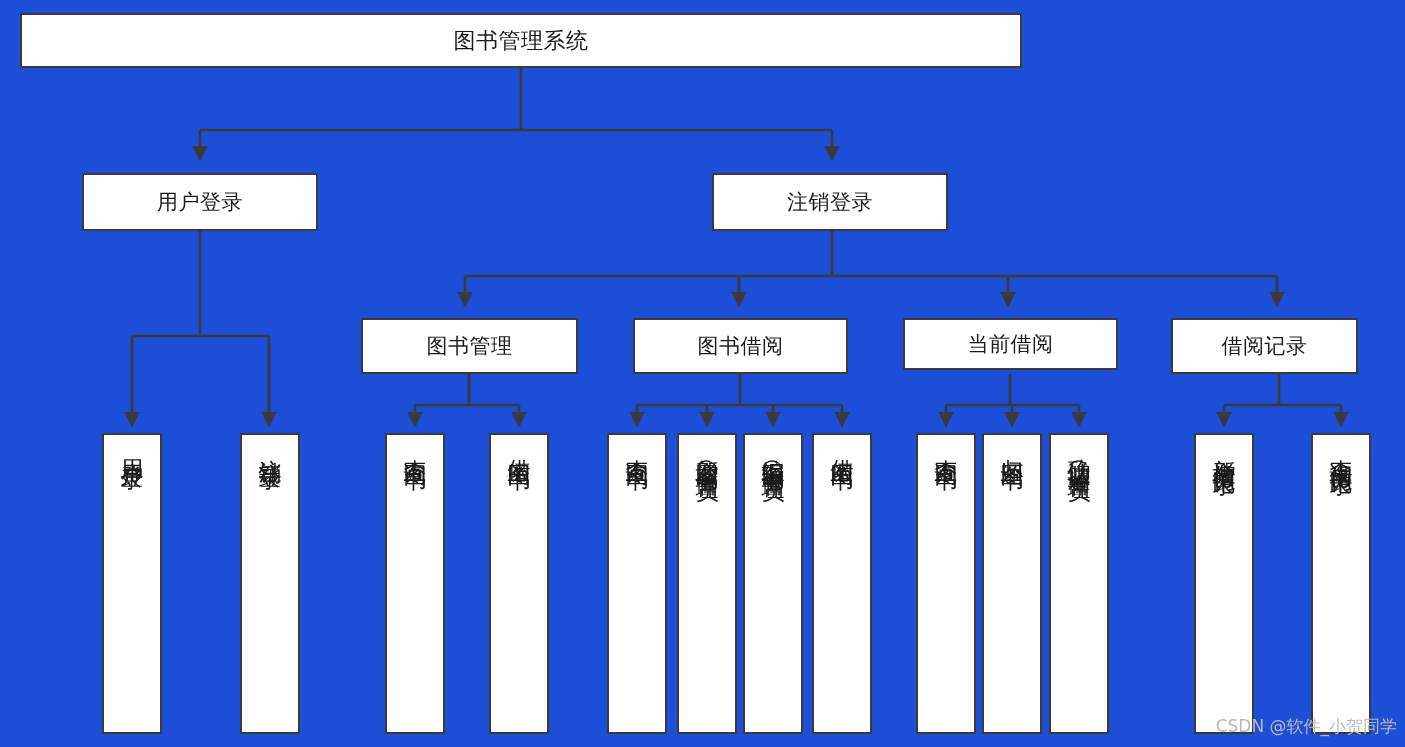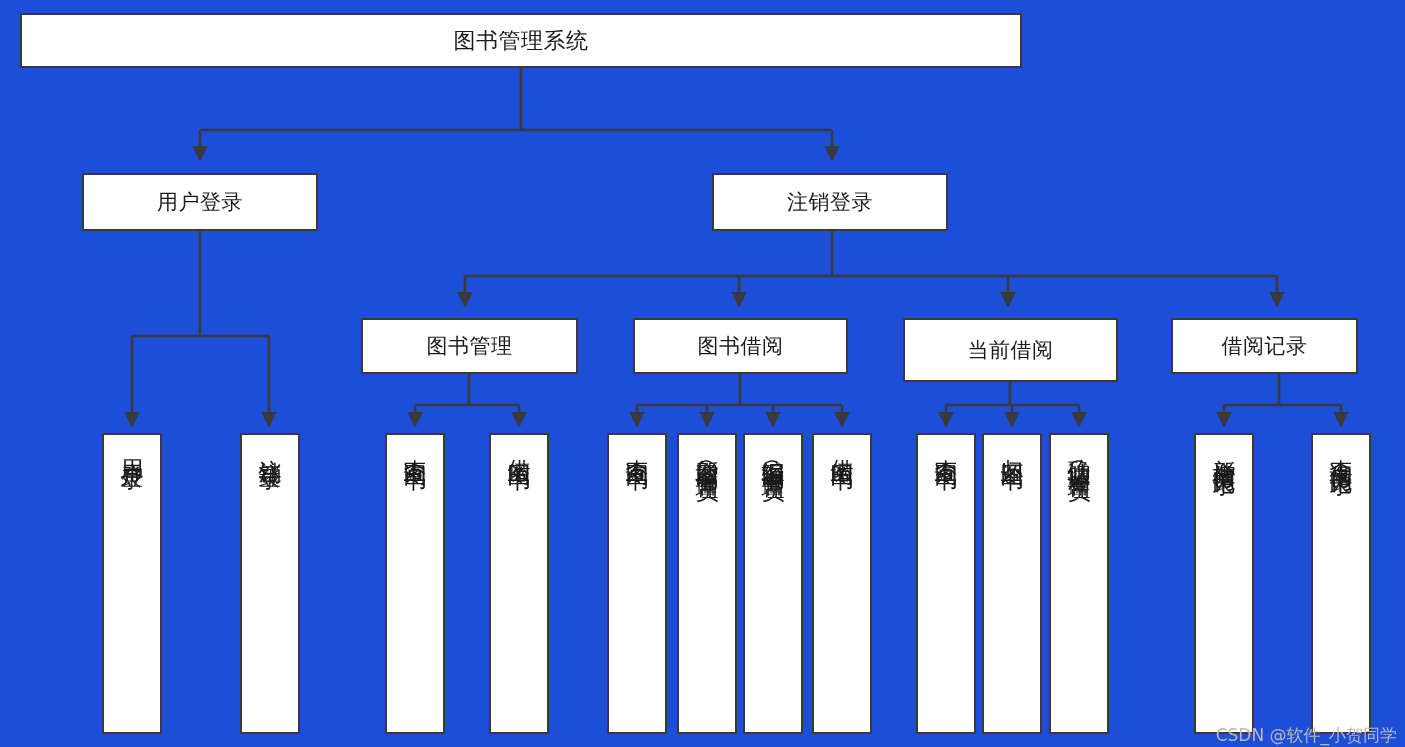--- a/index.html
+++ b/index.html
@@ -61,21 +61,21 @@
     text-orientation: upright;
     font-size: 23px;
     line-height: 1.0;
     letter-spacing: 3px;
     white-space: nowrap;
     text-align: left;
   }
   .watermark {
     position: absolute;
     right: 8px;
-    bottom: 0;
+    bottom: 9px;
     font-size: 17px;
     color: #b9b9b9;
     white-space: nowrap;
     z-index: 5;
     font-family: "DejaVu Sans", "Liberation Sans", sans-serif;
   }
 </style>
 </head>
 <body>
 
@@ -141,21 +141,21 @@
   <div class="node h" style="left:712px; top:173px; width:236px; height:58px;">
     <span class="lbl">注销登录</span>
   </div>
 
   <div class="node h" style="left:361px; top:318px; width:217px; height:56px;">
     <span class="lbl">图书管理</span>
   </div>
   <div class="node h" style="left:633px; top:318px; width:215px; height:56px;align-items:center;">
     <span class="lbl">图书借阅</span>
   </div>
-  <div class="node h" style="left:903px; top:318px; width:215px; height:64px;">
+  <div class="node h" style="left:903px; top:318px; width:215px; height:52px;">
     <span class="lbl">当前借阅</span>
   </div>
   <div class="node h" style="left:1171px; top:318px; width:187px; height:56px;">
     <span class="lbl">借阅记录</span>
   </div>
 
   <div class="node v" style="left:102px; top:433px; width:60px; height:301px;">
     <span class="lbl">用户登录</span>
   </div>
   <div class="node v" style="left:240px; top:433px; width:60px; height:301px;">

